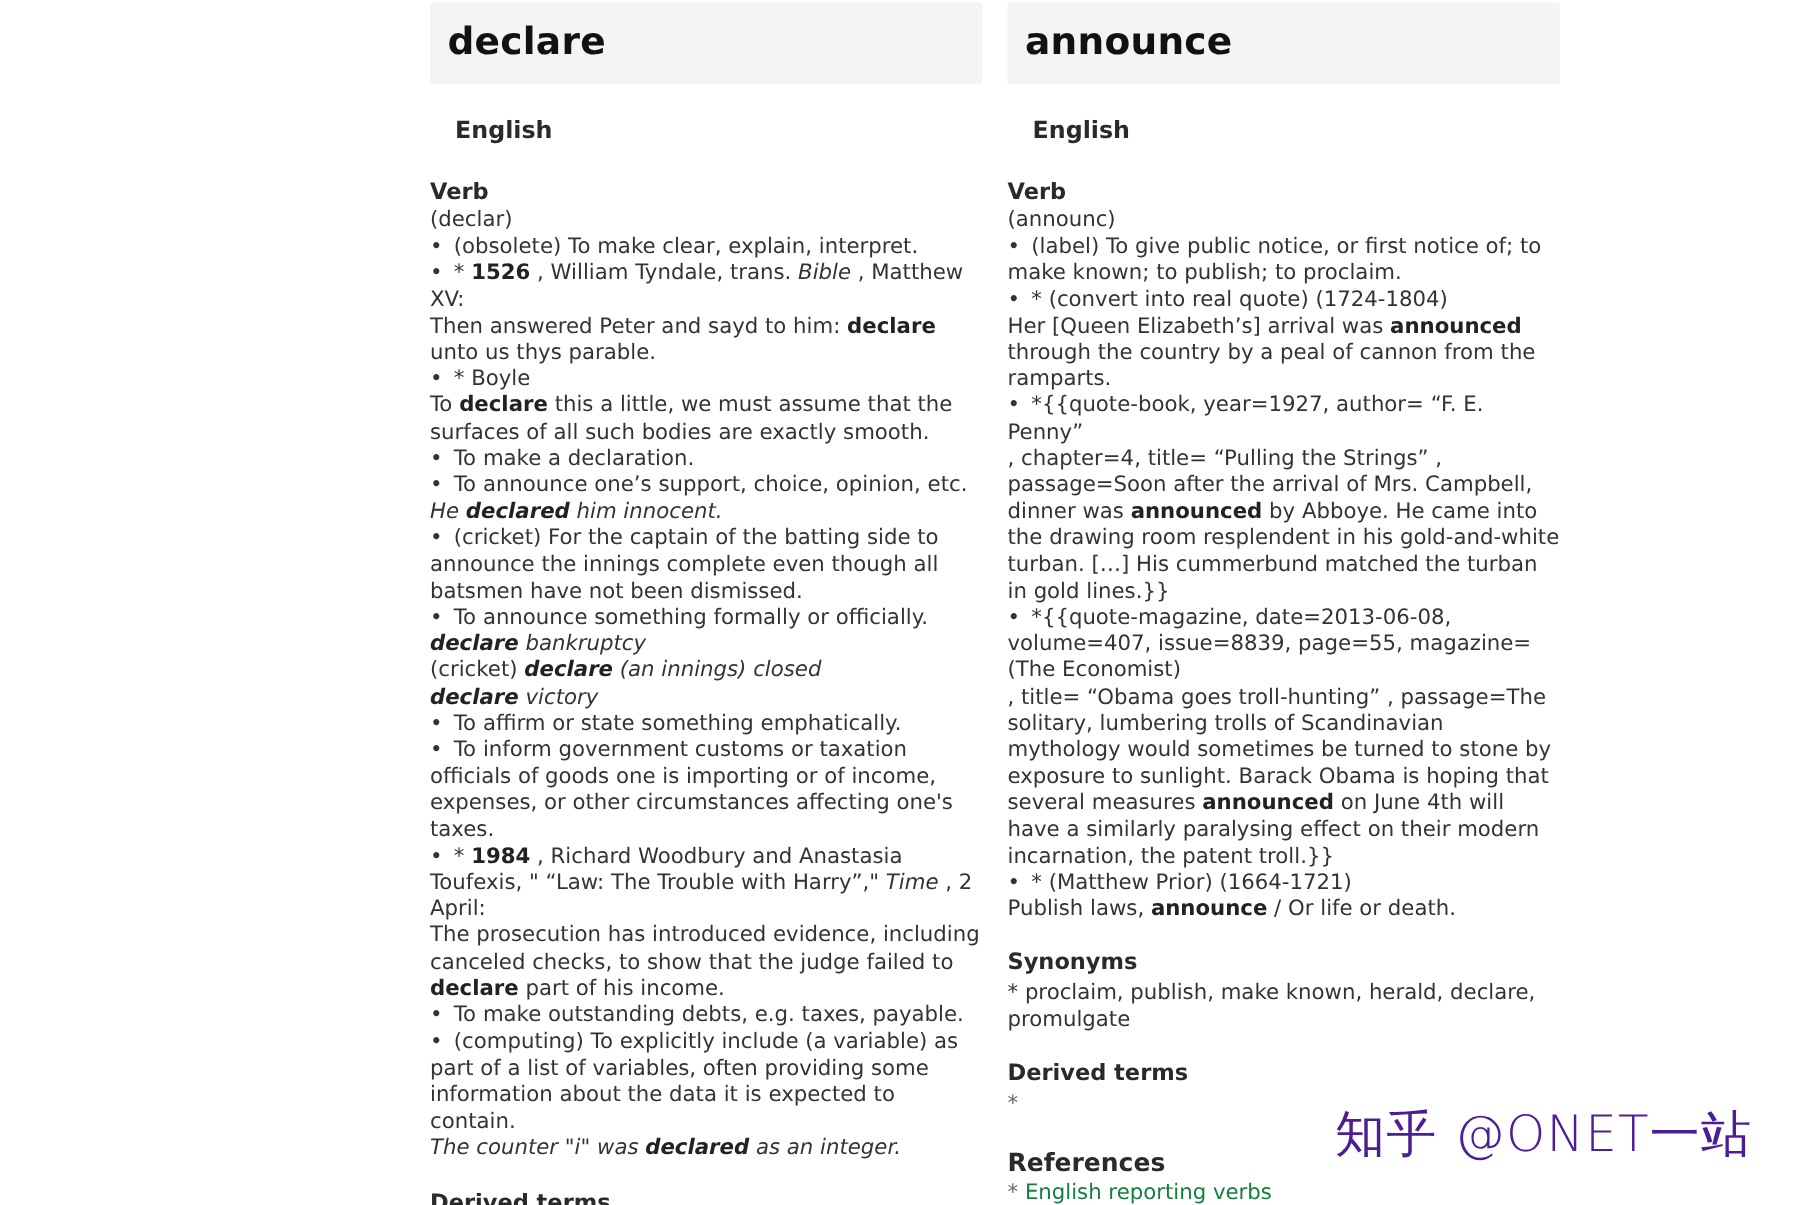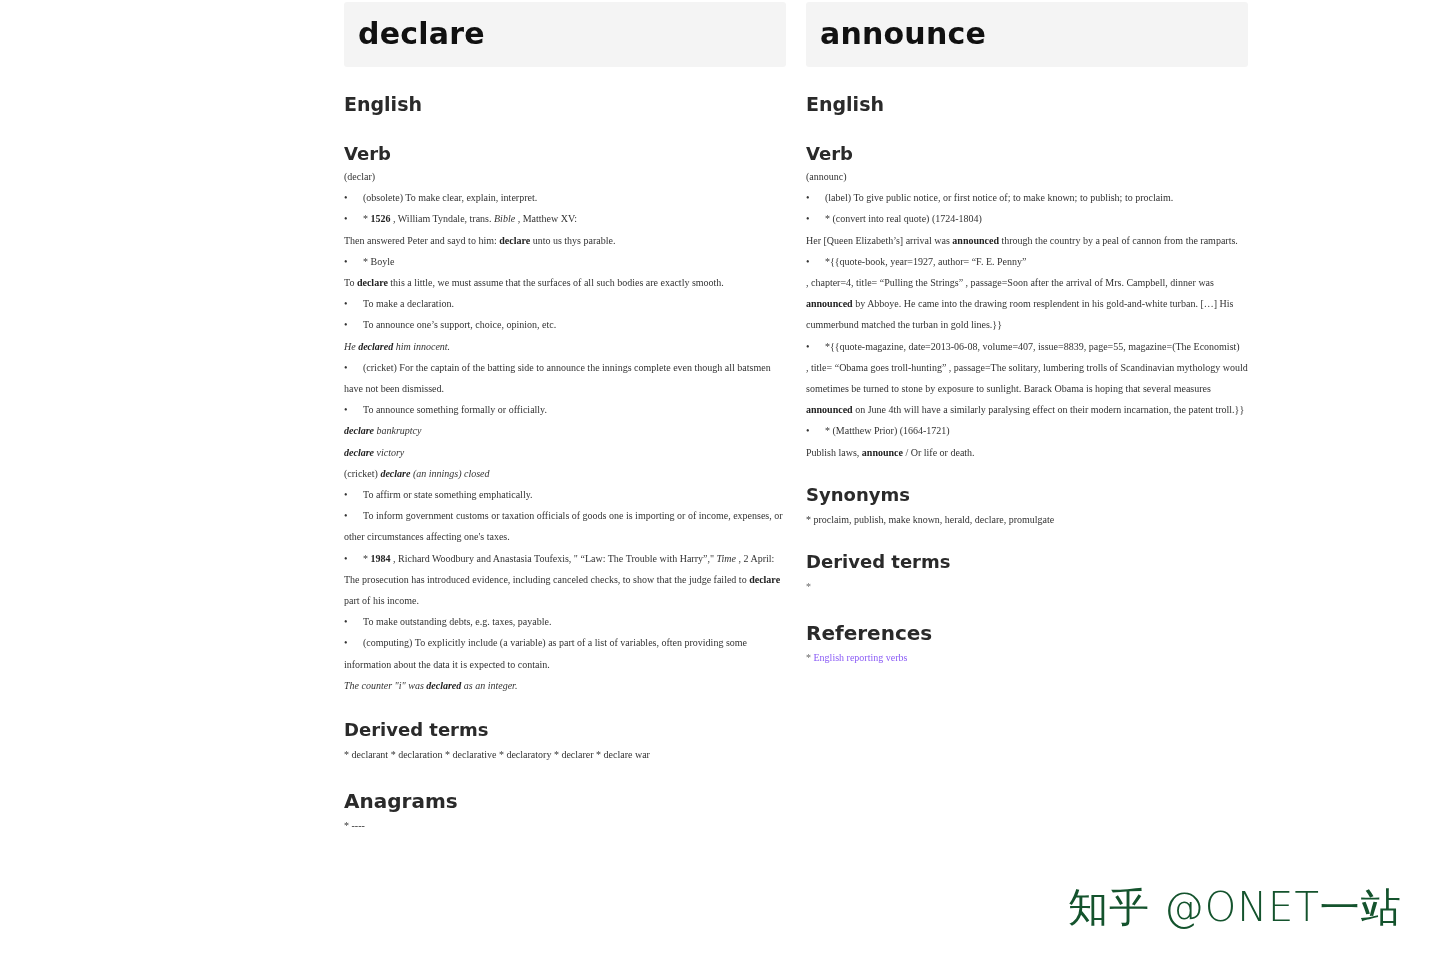--- a/index.html
+++ b/index.html
@@ -22,43 +22,43 @@
       padding: 12px 14px 0 14px;
     }
     .word-box h1 {
       font-family: "DejaVu Sans", sans-serif;
       font-size: 30px; font-weight: bold; color: #111;
       letter-spacing: 0.2px;
       line-height: 40px;
     }
     h2.lang {
       font-size: 19px; font-weight: bold; color: #2a2a2a;
-      margin-top: 24px; line-height: 26px;
+      margin-top: 24px; line-height: 26px; margin-left: 20px;
     }
     h3 {
       font-size: 18px; font-weight: bold; color: #2a2a2a;
       line-height: 24px;
     }
     h3.pos { margin-top: 25px; }
     h3.sec { margin-top: 22px; margin-bottom: 2px; }
     h3.sec.big { font-size: 20px; margin-top: 24px; }
-    .body { font-size: 10px; line-height: 21.2px; color: #333; font-family: Liberation Serif, serif; }
+    .body { font-size: 17px; line-height: 21.2px; color: #333; }
     .line { display: block; }
     .li { display: block; }
     .li::before {
       content: "•";
       display: inline-block; width: 19px; color: #333;
     }
     .b { font-weight: bold; color: #222; }
     .i { font-style: italic; }
     .star { color: #666; }
-    .link { color: #8b5cf6; text-decoration: none; cursor: pointer; }
+    .link { color: #15803d; text-decoration: none; cursor: pointer; }
     .watermark {
       position: absolute; left: 1068px; top: 880px;
-      font-size: 40px; color: #14532d; letter-spacing: 1px;
+      font-size: 40px; color: #4c1d95; letter-spacing: 1px;
       font-family: "DejaVu Sans", sans-serif;
       font-weight: 300;
       white-space: nowrap;
     }
   </style>
 </head>
 <body>
 
 <div class="page">
 
@@ -75,22 +75,22 @@
           <span class="li"><span>* </span><span class="b">1526</span><span> , William Tyndale, trans. </span><span class="i">Bible</span><span> , Matthew XV:</span></span>
           <span class="line"><span>Then answered Peter and sayd to him: </span><span class="b">declare</span><span> unto us thys parable.</span></span>
           <span class="li"><span>* Boyle</span></span>
           <span class="line"><span>To </span><span class="b">declare</span><span> this a little, we must assume that the surfaces of all such bodies are exactly smooth.</span></span>
           <span class="li"><span>To make a declaration.</span></span>
           <span class="li"><span>To announce one’s support, choice, opinion, etc.</span></span>
           <span class="line"><span class="i">He </span><span class="b i">declared</span><span class="i"> him innocent.</span></span>
           <span class="li"><span>(cricket) For the captain of the batting side to announce the innings complete even though all batsmen have not been dismissed.</span></span>
           <span class="li"><span>To announce something formally or officially.</span></span>
           <span class="line"><span class="b i">declare</span><span class="i"> bankruptcy</span></span>
+          <span class="line"><span>(cricket) </span><span class="b i">declare</span><span class="i"> (an innings) closed</span></span>
           <span class="line"><span class="b i">declare</span><span class="i"> victory</span></span>
-          <span class="line"><span>(cricket) </span><span class="b i">declare</span><span class="i"> (an innings) closed</span></span>
           <span class="li"><span>To affirm or state something emphatically.</span></span>
           <span class="li"><span>To inform government customs or taxation officials of goods one is importing or of income, expenses, or other circumstances affecting one's taxes.</span></span>
           <span class="li"><span>* </span><span class="b">1984</span><span> , Richard Woodbury and Anastasia Toufexis, " “Law: The Trouble with Harry”," </span><span class="i">Time</span><span> , 2 April:</span></span>
           <span class="line"><span>The prosecution has introduced evidence, including canceled checks, to show that the judge failed to </span><span class="b">declare</span><span> part of his income.</span></span>
           <span class="li"><span>To make outstanding debts, e.g. taxes, payable.</span></span>
           <span class="li"><span>(computing) To explicitly include (a variable) as part of a list of variables, often providing some information about the data it is expected to contain.</span></span>
           <span class="line"><span class="i">The counter "i" was </span><span class="b i">declared</span><span class="i"> as an integer.</span></span>
         </div>
     </div>
     <h3 class="sec">Derived terms</h3>

